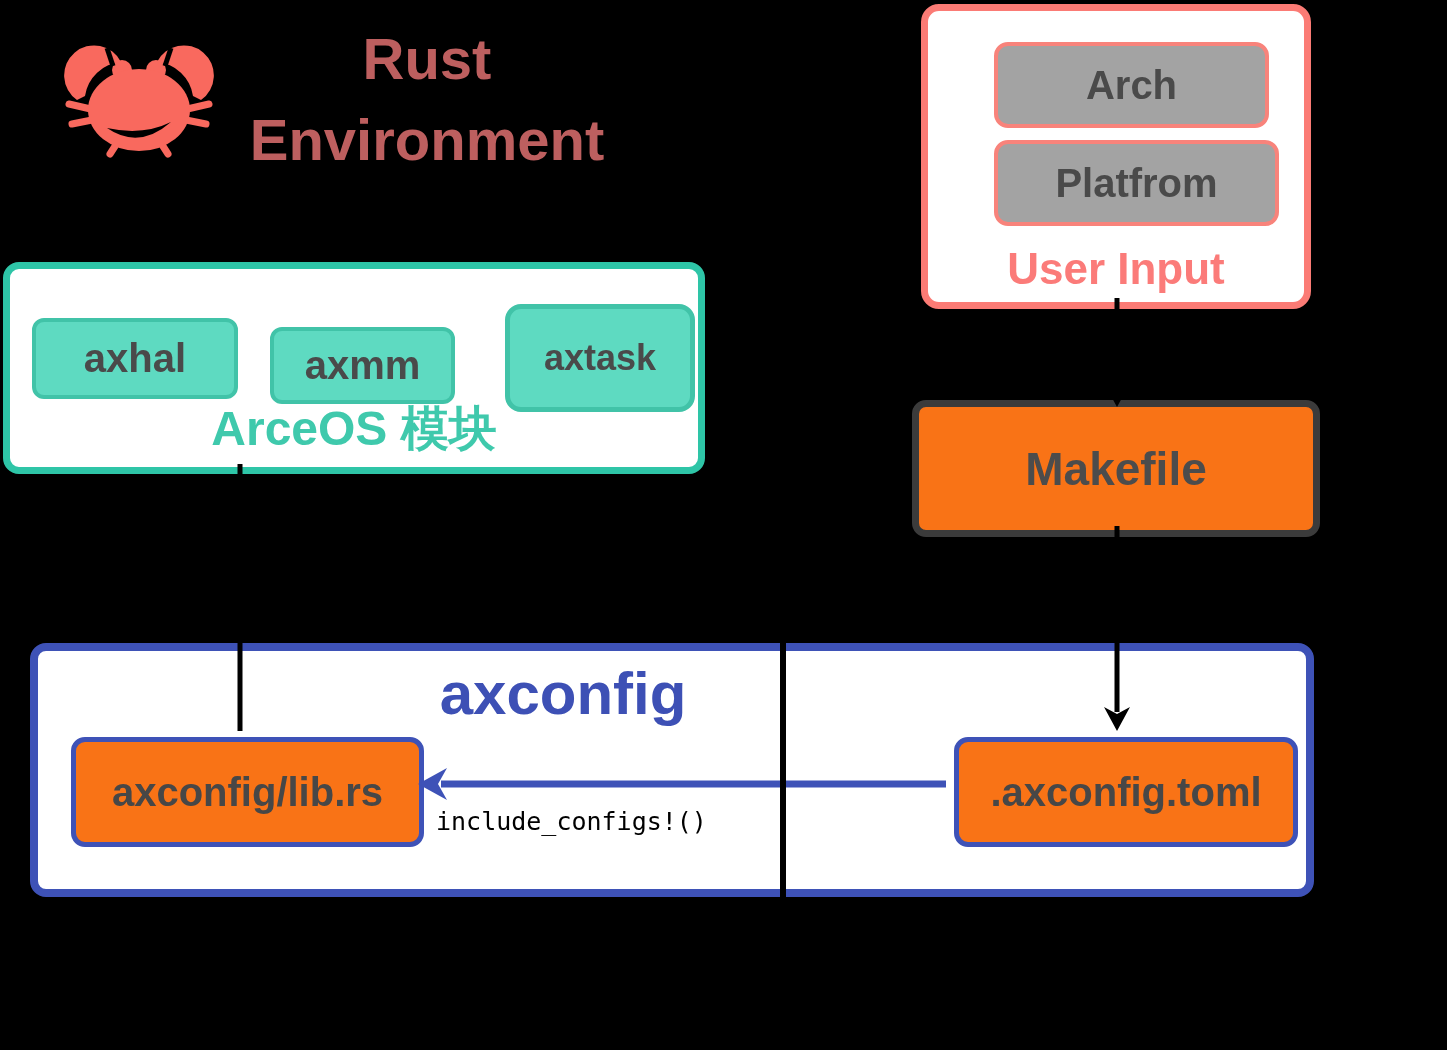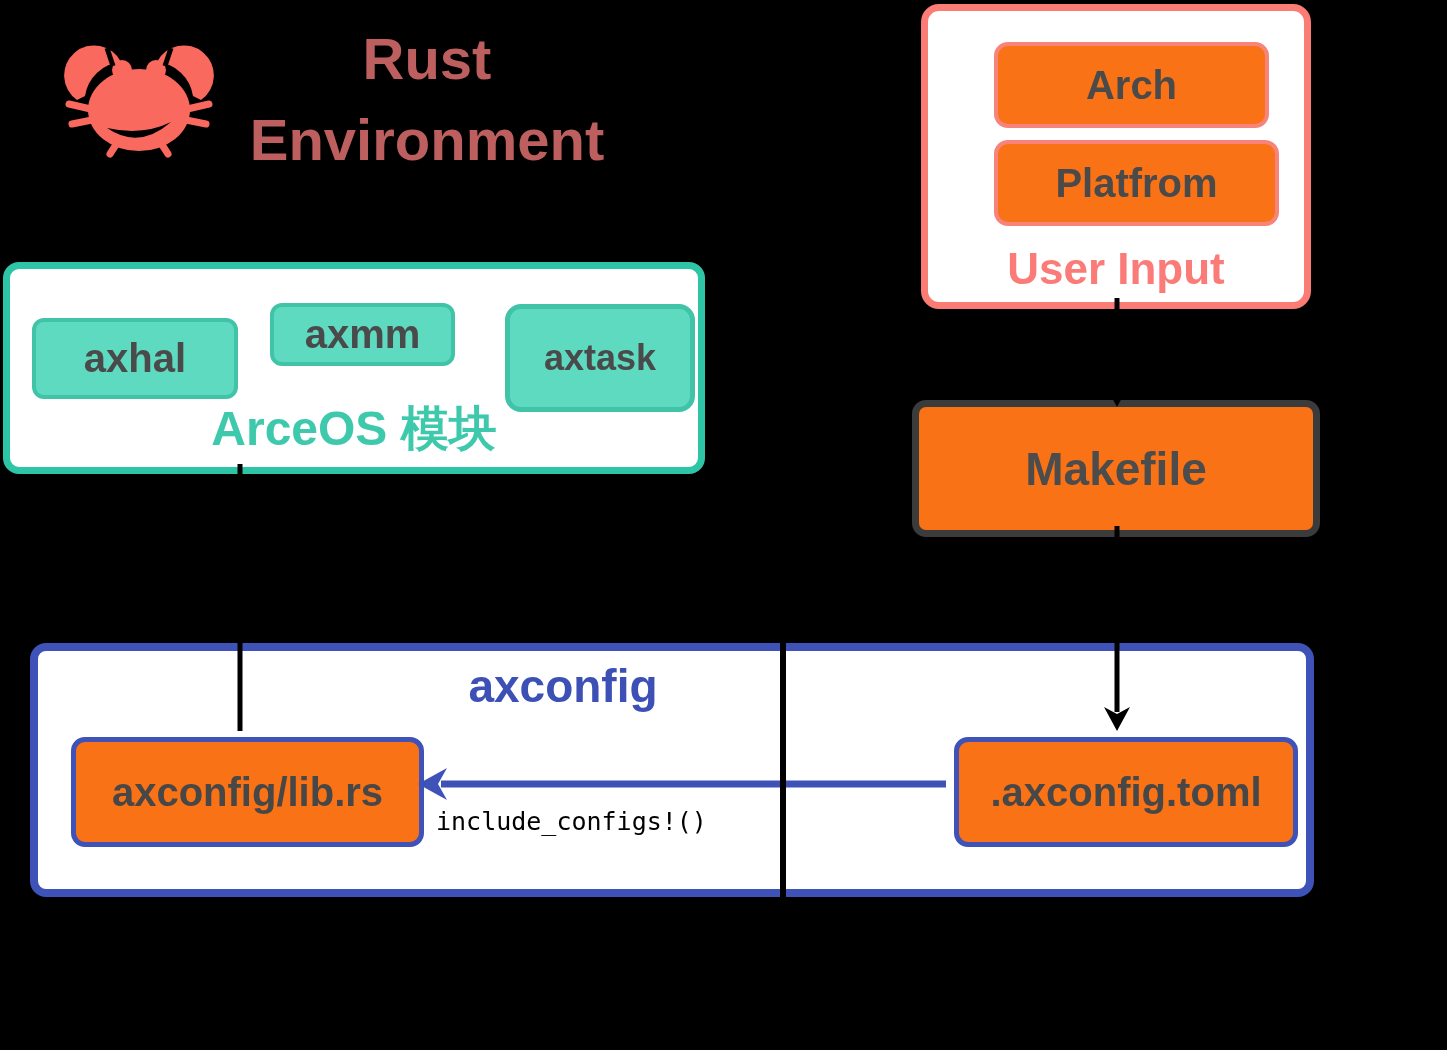--- a/index.html
+++ b/index.html
@@ -8,49 +8,49 @@
   .abs{position:absolute;}
   .flexc{display:flex;align-items:center;justify-content:center;}
 
   
   .rust-title{left:222px;top:18px;width:410px;text-align:center;
     font-size:58px;font-weight:bold;color:#BD5F5F;line-height:81px;}
 
   
   .user-input-box{left:921px;top:4px;width:390px;height:305px;background:#fff;
     border:7px solid #FB7B75;border-radius:18px;box-sizing:border-box;}
-  .salmon-chip{background:#f97316;border:4px solid #F8837B;border-radius:14px;
+  .salmon-chip{background:#a3a3a3;border:4px solid #F8837B;border-radius:14px;
     font-size:40px;font-weight:bold;color:#4A4A4A;box-sizing:border-box;}
   .chip-arch{left:66px;top:31px;width:275px;height:86px;}
   .chip-platform{left:66px;top:129px;width:285px;height:86px;}
   .user-input-label{left:0;bottom:8px;width:100%;text-align:center;
     font-size:44px;font-weight:bold;color:#FB7B79;}
 
   
   .arceos-box{left:3px;top:262px;width:702px;height:212px;background:#fff;
     border:7px solid #2EC5A7;border-radius:16px;box-sizing:border-box;padding-left:36px;}
   .teal-chip{background:#5EDAC1;border:4px solid #41C3A8;border-radius:12px;
     font-size:40px;font-weight:bold;color:#4A4A4A;box-sizing:border-box;}
   .chip-axhal{left:22px;top:49px;width:206px;height:81px;}
-  .chip-axmm{left:260px;top:34px;width:185px;height:63px;}
+  .chip-axmm{left:260px;top:58px;width:185px;height:77px;}
   .chip-axtask{left:495px;top:35px;width:190px;height:108px;border-width:5px;
     border-radius:16px;font-size:36px;}
   .arceos-label{left:0;bottom:6px;width:100%;text-align:center;
     font-size:48px;font-weight:bold;color:#3FC9AC;}
 
   
   .makefile-box{left:912px;top:400px;width:408px;height:137px;background:#f97316;
     border:7px solid #3B3B3B;border-radius:14px;box-sizing:border-box;
     font-size:46px;font-weight:bold;color:#4C4C4C;}
 
   
   .axconfig-box{left:30px;top:643px;width:1284px;height:254px;background:#fff;
     border:8px solid #3E52B7;border-radius:16px;box-sizing:border-box;}
   .axconfig-title{left:0;top:8px;width:1050px;text-align:center;
-    font-size:46px;font-weight:bold;color:#3D50B5;}
+    font-size:60px;font-weight:bold;color:#3D50B5;}
   .blue-chip{background:#f97316;border:5px solid #3E52B7;border-radius:14px;
     font-size:40px;font-weight:bold;color:#474747;box-sizing:border-box;}
   .chip-librs{left:33px;top:86px;width:353px;height:110px;}
   .chip-toml{left:916px;top:86px;width:344px;height:110px;}
   .include-label{left:398px;top:156px;width:420px;
     font-family:"DejaVu Sans Mono",monospace;font-size:25px;color:#000;}
 
   
   .overlay{left:0;top:0;width:1447px;height:1050px;pointer-events:none;z-index:20;}
   .crab{left:55px;top:36px;width:168px;height:122px;}

